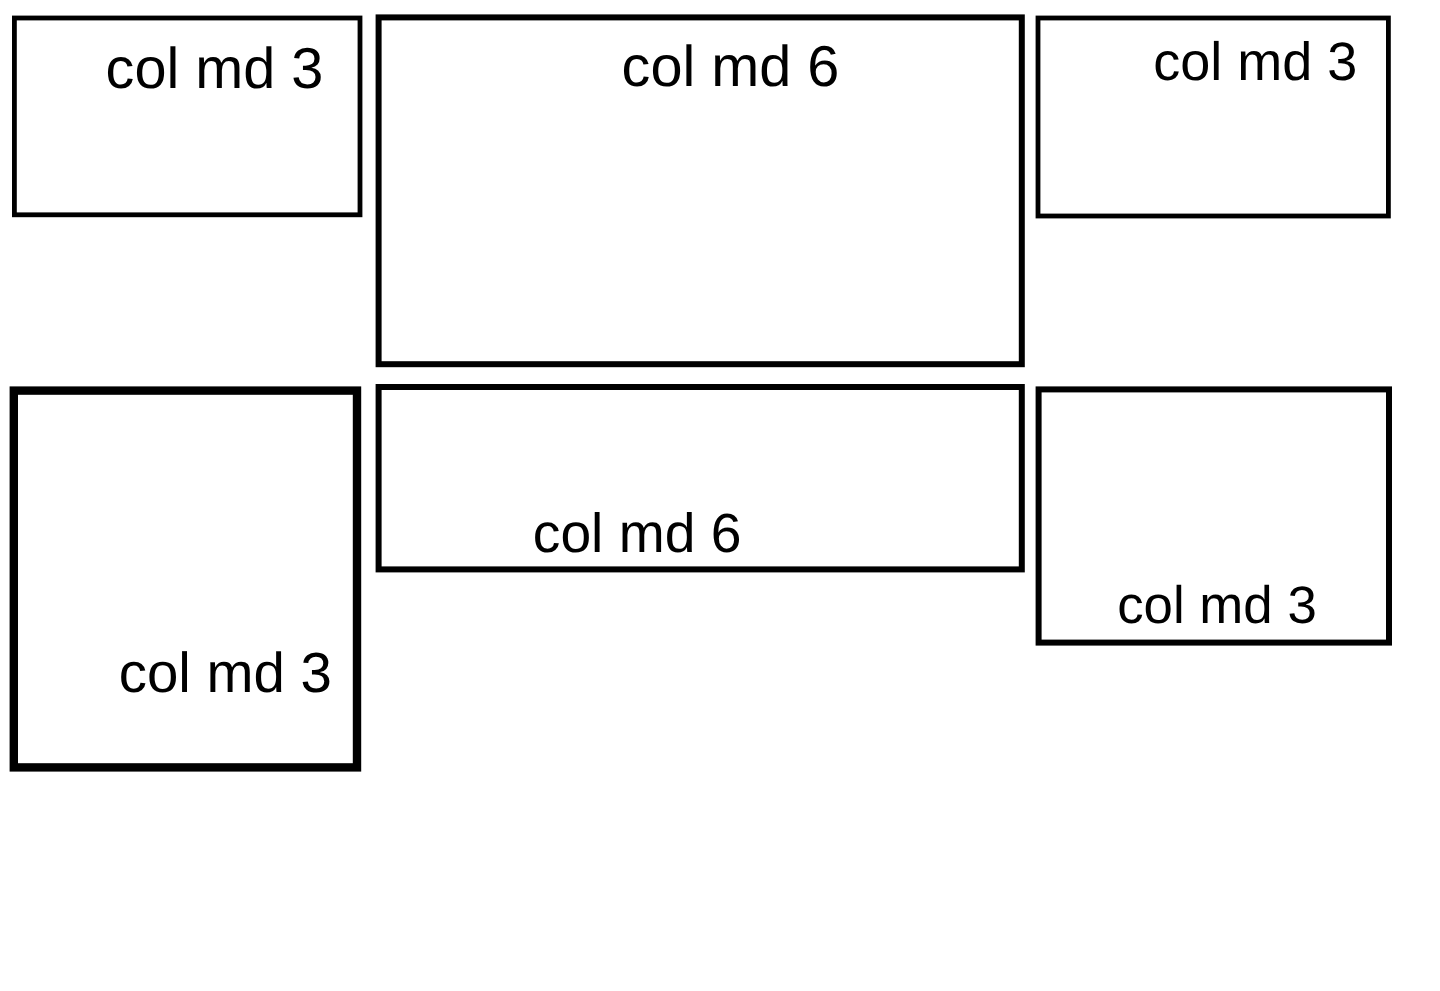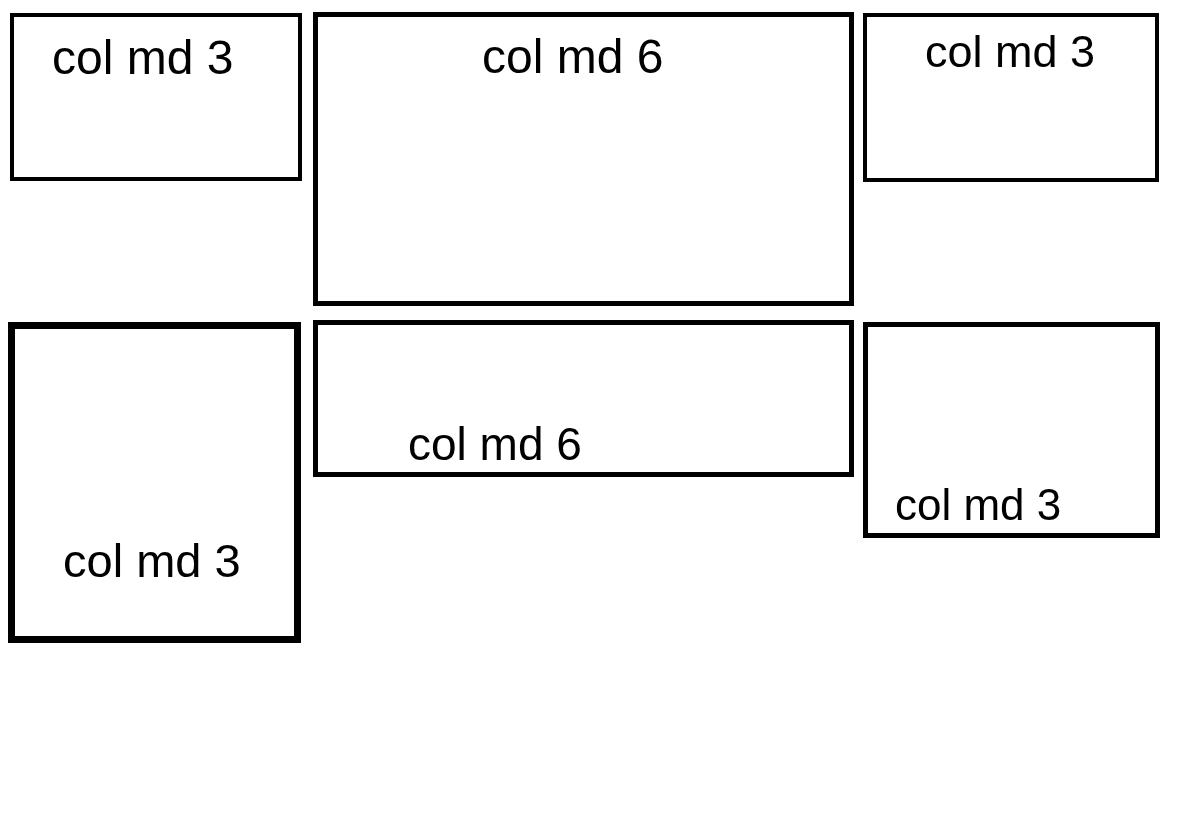--- a/index.html
+++ b/index.html
@@ -21,20 +21,21 @@
     background: #ffffff;
     border-style: solid;
     border-color: #000000;
   }
   .gridbox .label {
     position: absolute;
     line-height: 1;
     white-space: nowrap;
     color: #000000;
     letter-spacing: 0px;
+    margin-left: 36px;
   }
   
   .b1 { left: 10px;  top: 13px;  width: 292px; height: 168px; border-width: 4px; }
   .b1 .label { left: 38px;  top: 17px;  font-size: 48px; }
 
   .b2 { left: 313px; top: 12px;  width: 541px; height: 294px; border-width: 5px; }
   .b2 .label { left: 164px; top: 16px;  font-size: 48px; }
 
   .b3 { left: 863px; top: 13px;  width: 296px; height: 169px; border-width: 4px; }
   .b3 .label { left: 58px;  top: 12px;  font-size: 45px; }

